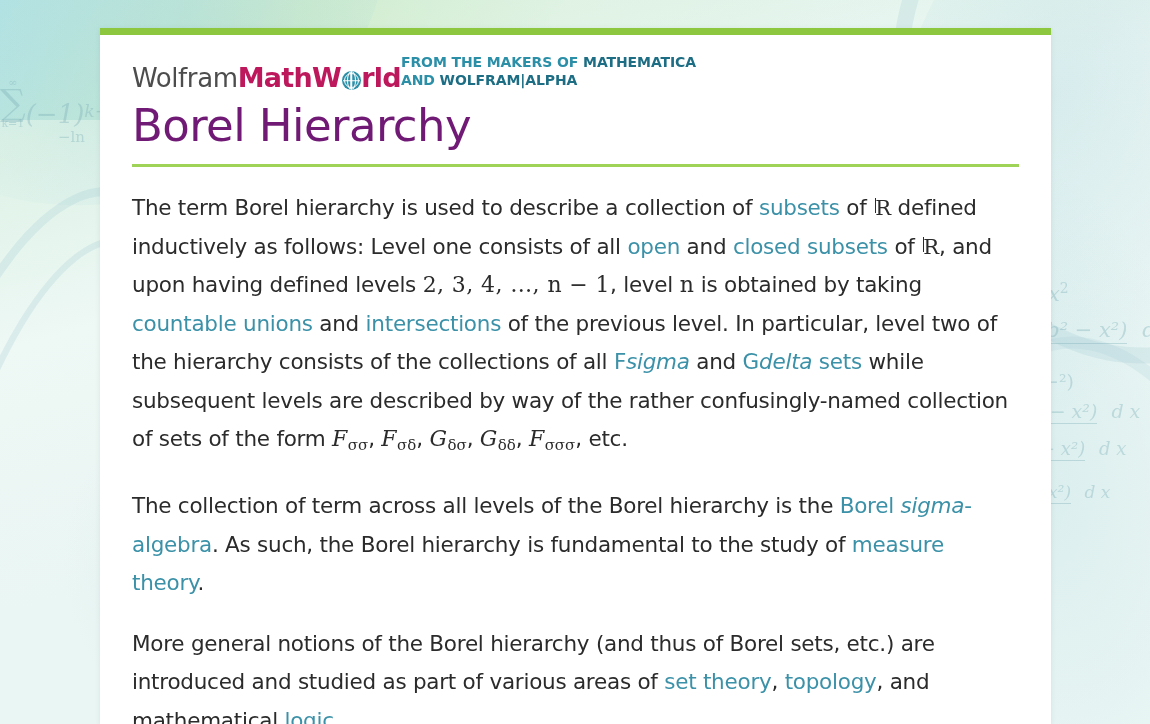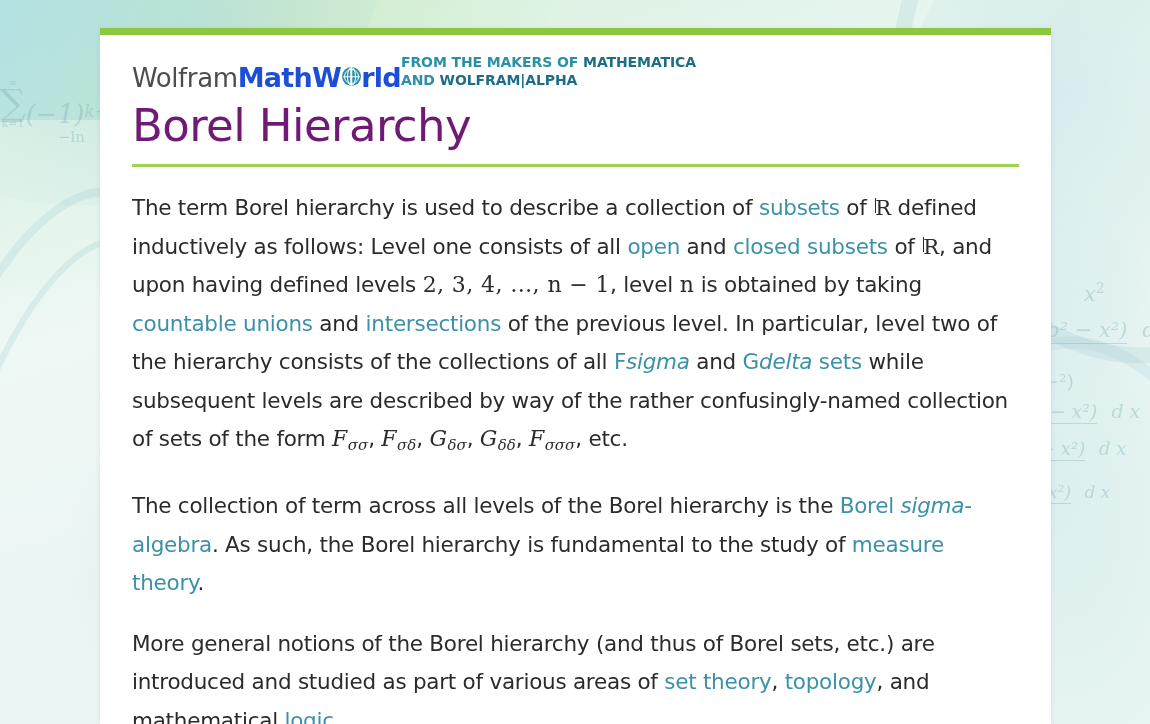--- a/index.html
+++ b/index.html
@@ -67,21 +67,21 @@
   .bg-math {
     position: absolute;
     font-family: "DejaVu Serif", "Liberation Serif", serif;
     color: rgba(125,175,185,.38);
     white-space: nowrap;
     user-select: none;
   }
   .wm-sum-l   { left: 0px;   top: 78px;  font-size: 26px; }
   .wm-sum-l2  { left: 58px;  top: 128px; font-size: 15px; }
   .wm-sum-s   { left: 128px; top: 288px; font-size: 15px; transform: rotate(-14deg); color: rgba(150,180,185,.33); }
-  .wm-r1 { left: 1048px; top: 280px; font-size: 21px; margin-left: 36px; }
+  .wm-r1 { left: 1048px; top: 280px; font-size: 21px; }
   .wm-r2 { left: 1038px; top: 318px; font-size: 21px; }
   .wm-r3 { left: 1043px; top: 370px; font-size: 19px; }
   .wm-r4 { left: 1036px; top: 400px; font-size: 19px; }
   .wm-r5 { left: 1040px; top: 438px; font-size: 18px; }
   .wm-r6 { left: 1048px; top: 482px; font-size: 17px; }
   .wm-frac {
     display: inline-block;
     border-bottom: 1.5px solid rgba(125,175,185,.38);
     padding-bottom: 1px;
   }
@@ -101,23 +101,23 @@
 
   
   #logo-row { display: flex; align-items: flex-end; height: 30px; }
   .logo-wolfram {
     font-family: "DejaVu Sans", "Liberation Sans", sans-serif;
     font-size: 26px; font-weight: 400; color: #4d4d4d;
     letter-spacing: -.4px; line-height: 1;
   }
   .logo-mathworld {
     font-family: "DejaVu Sans", "Liberation Sans", sans-serif;
-    font-size: 27px; font-weight: 700; color: #1d4ed8;
+    font-size: 27px; font-weight: 700; color: #be185d;
     letter-spacing: -.7px; line-height: 1;
-    display: inline-flex; align-items: center;
+    display: inline-flex; align-items: flex-end;
   }
   .globe-o {
     display: inline-block;
     width: 19px; height: 19px; border-radius: 50%;
     background: #2b8fa8;
     position: relative; margin: 0 .5px; top: -1px;
     overflow: hidden;
   }
   .globe-o::before {
     content: ""; position: absolute; left: 50%; top: 1px; width: 1.5px; height: 17px;
@@ -198,21 +198,20 @@
   }
   .math {
     font-family: "DejaVu Serif", "Liberation Serif", serif;
     font-size: 22px;
     font-style: normal;
     letter-spacing: .4px;
   }
   .math .v { font-style: italic; }
   .math .sb {
     font-size: .68em;
-    font-style: italic;
     vertical-align: -.28em;
     letter-spacing: 0;
   }
 </style>
 </head>
 <body>
 
 <div id="page-bg">
   <div class="bg-topglow"></div>
   <div class="bg-swoosh sw1"></div>

